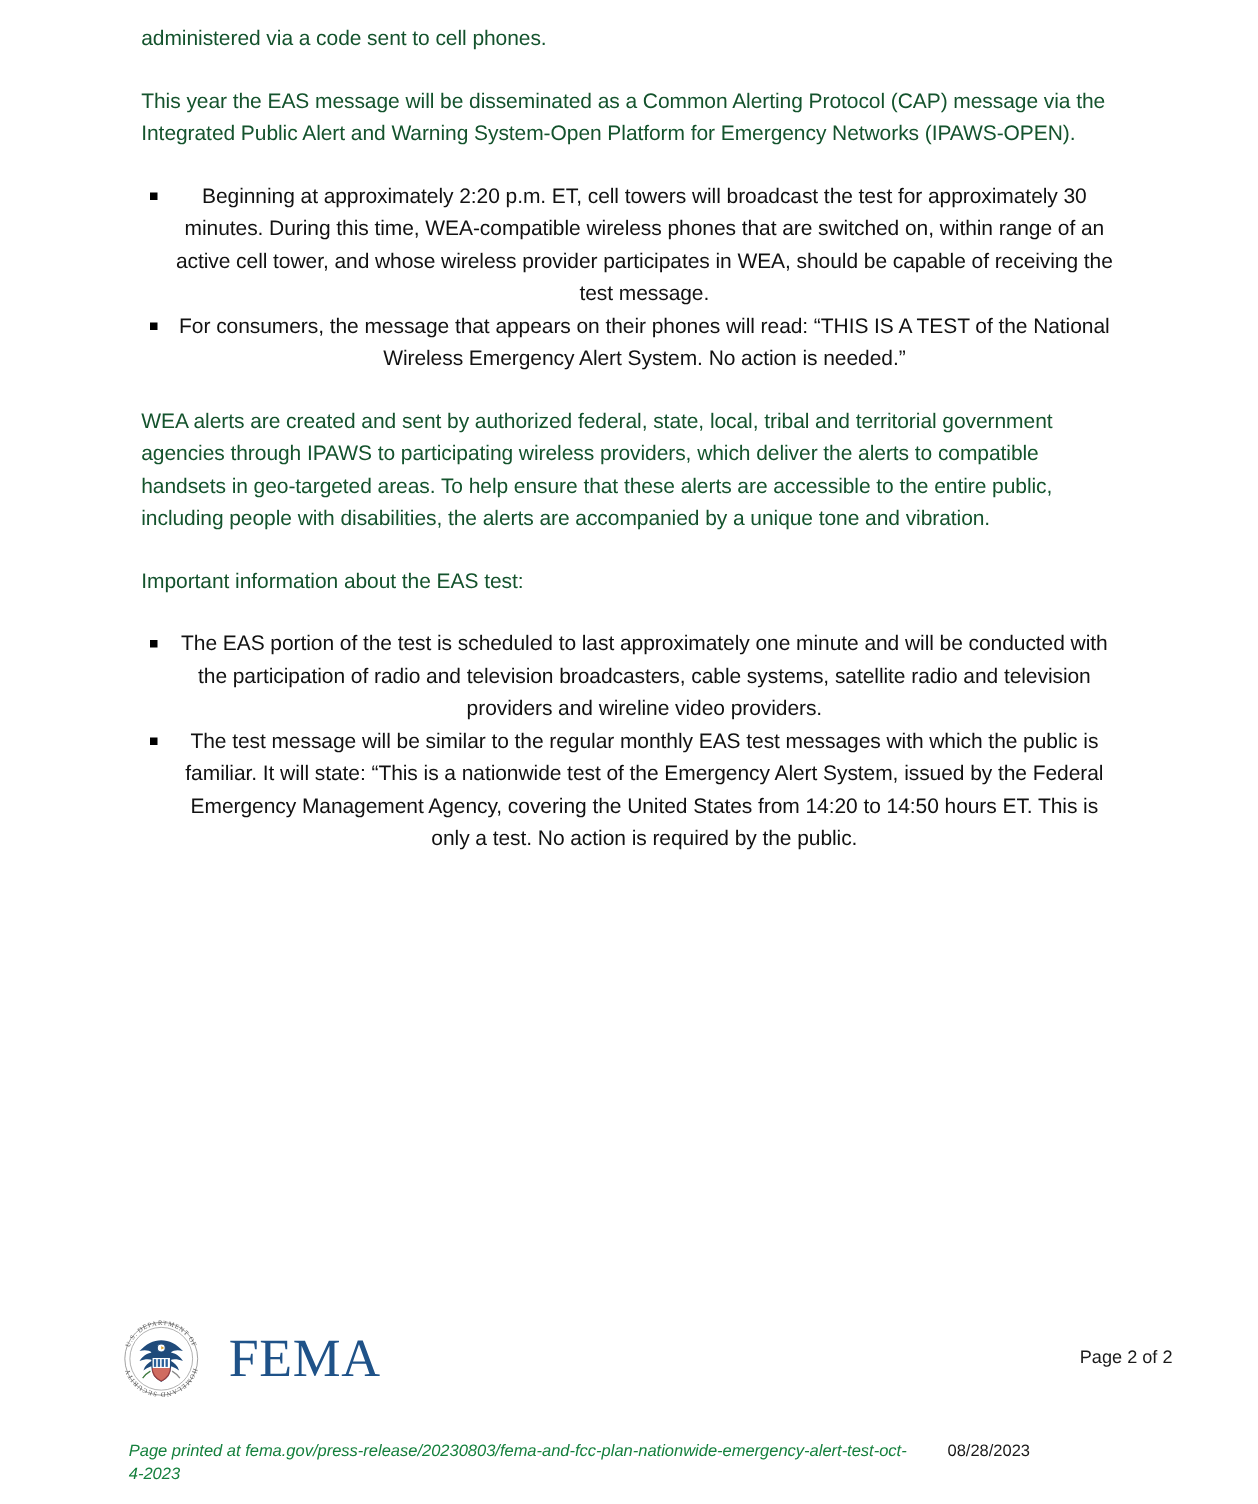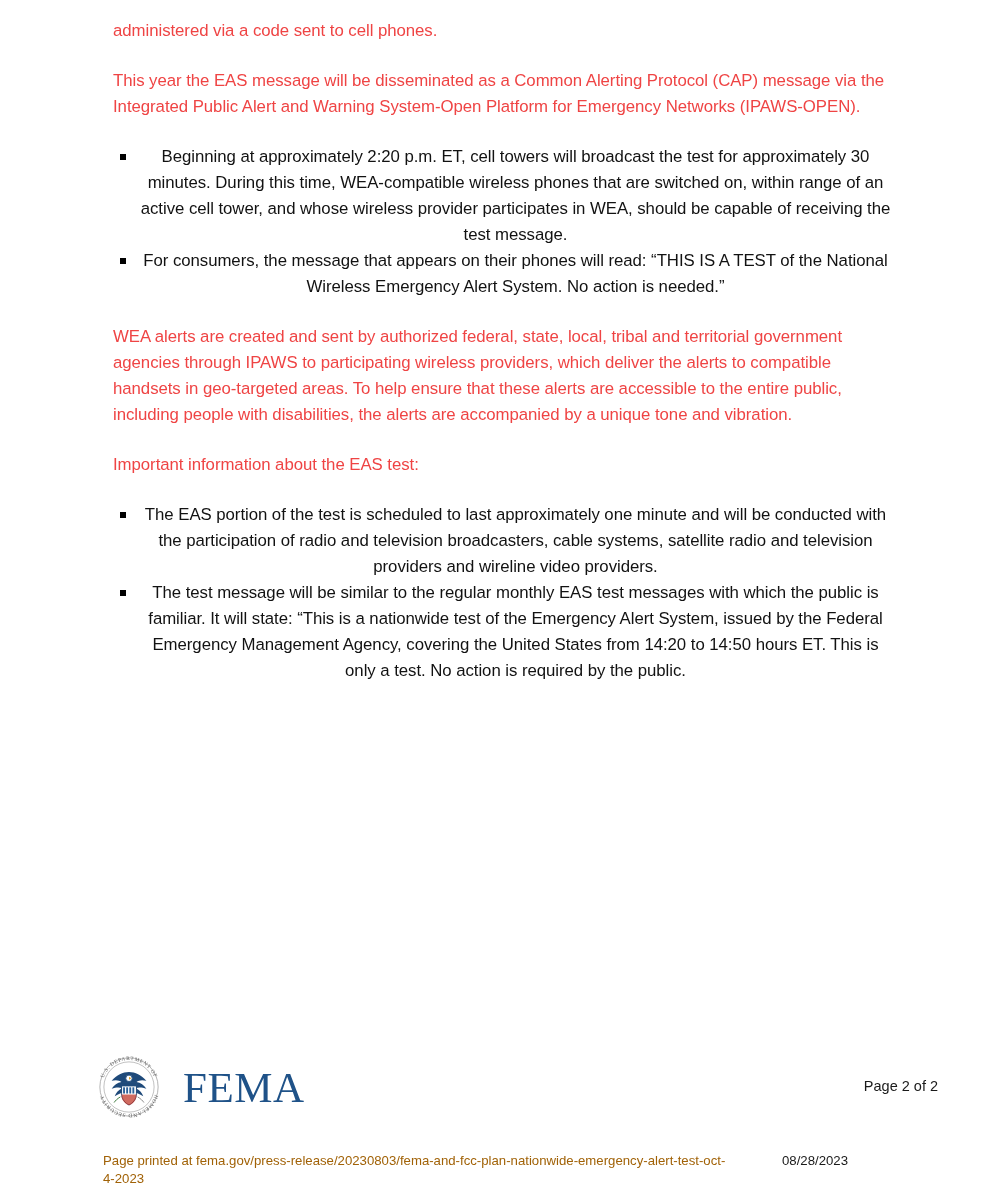--- a/index.html
+++ b/index.html
@@ -29,21 +29,21 @@
     position: absolute;
     left: 113px;
     top: 18px;
     width: 780px;
   }
 
   p.para {
     margin: 0 0 24px 0;
     font-size: 16.8px;
     line-height: 26px;
-    color: #ef4444;
+    color: #14532d;
     letter-spacing: -0.05px;
   }
   p.para:last-child { margin-bottom: 0; }
 
   ul.bullets {
     list-style: none;
     margin: 0 0 24px 0;
     padding: 0;
   }
   ul.bullets li {
@@ -113,32 +113,32 @@
     width: 790px;
     height: 46px;
   }
   .pf-url {
     position: absolute;
     left: 0;
     top: 0;
     width: 625px;
     font-size: 13.2px;
     line-height: 18px;
-    color: #a16207;
+    color: #15803d;
     word-break: break-word;
+    font-style: italic;
   }
   .pf-date {
     position: absolute;
     left: 655px;
     top: 0;
     font-size: 13.2px;
     line-height: 18px;
     color: #1a1a1a;
     white-space: nowrap;
-    margin-left: 24px;
   }
 </style>
 </head>
 <body>
 
 <div class="page">
 
   <div class="content">
 
     <p class="para">administered via a code sent to cell phones.</p>

